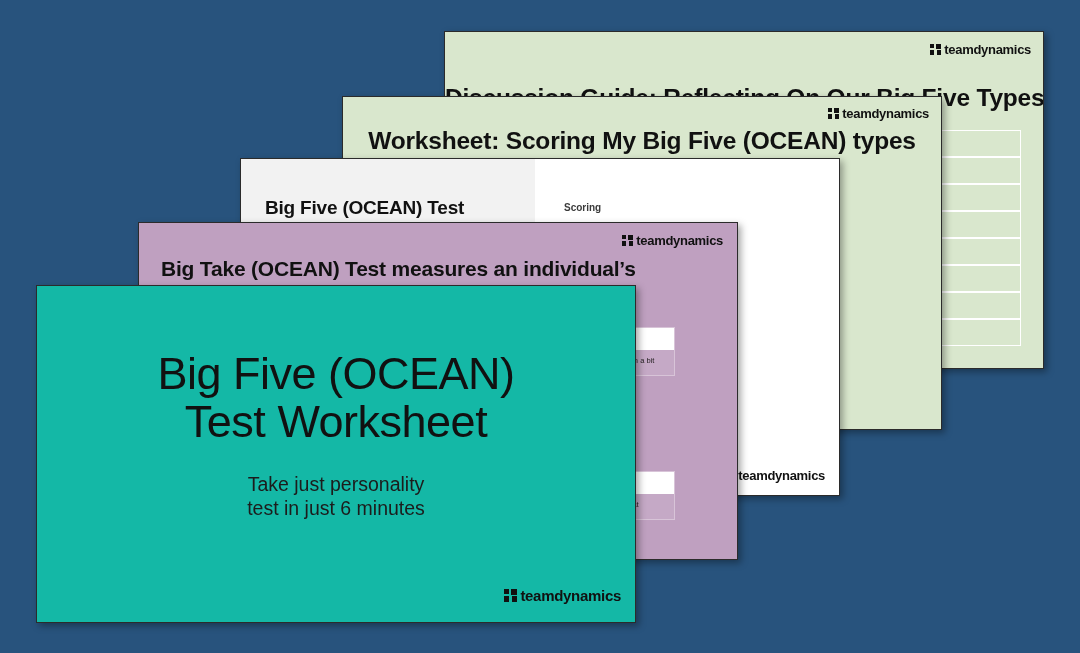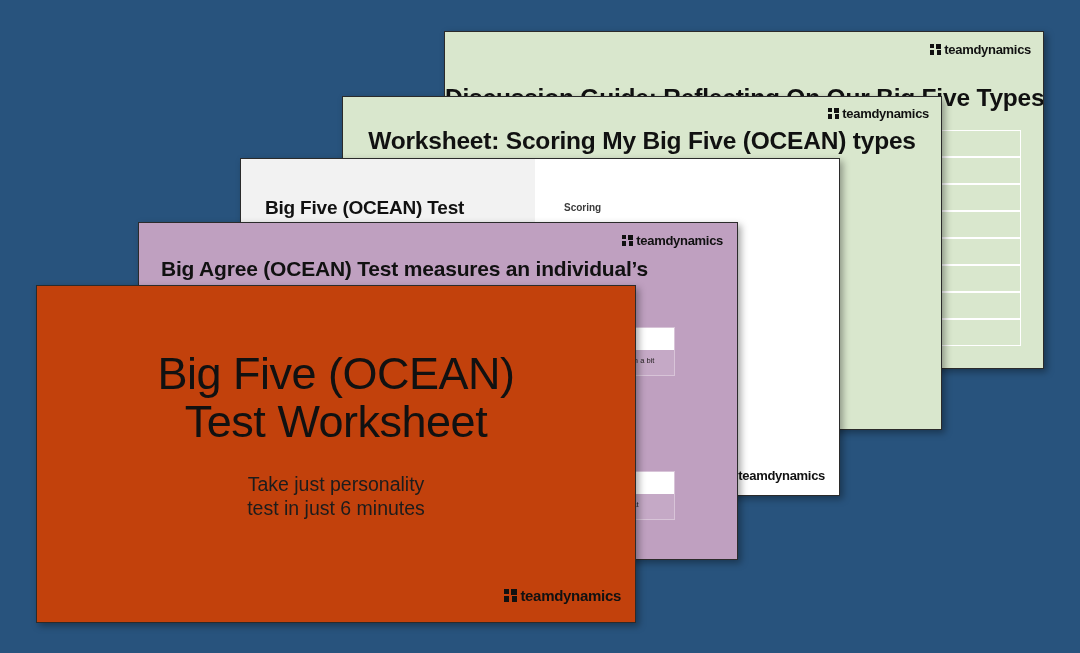--- a/index.html
+++ b/index.html
@@ -173,21 +173,21 @@
     line-height: 1.45;
     padding: 6px 8px 8px 8px;
   }
   #slide-traits #trait-c { top: 104px; }
   #slide-traits #trait-n { top: 248px; }
 
   
   #slide-cover {
     left: 36px; top: 285px;
     width: 600px; height: 338px;
-    background: #c2410c;
+    background: #14b8a6;
   }
   #slide-cover .cover-title {
     position: absolute; left: 0; right: 0; top: 64px;
     text-align: center;
     font-size: 45px;
     line-height: 1.06;
     font-weight: normal;
     color: #111111;
     letter-spacing: -0.5px;
   }
@@ -310,21 +310,21 @@
   <div class="slide" id="slide-traits">
     <div class="logo">
       <span class="mark">
         <i style="left:0;top:0;width:4px;height:4px;"></i>
         <i style="left:0;top:5.5px;width:4px;height:5.5px;"></i>
         <i style="left:5.5px;top:0;width:5.5px;height:5px;"></i>
         <i style="left:6.5px;top:6px;width:4.5px;height:5px;"></i>
       </span>
       <span class="wordmark">teamdynamics</span>
     </div>
-    <div class="slide-title">Big Agree (OCEAN) Test measures an individual’s</div>
+    <div class="slide-title">Big Take (OCEAN) Test measures an individual’s</div>
 
     <div class="trait-card" id="trait-c">
       <div class="tc-head">s (C)</div>
       <div class="tc-body">d reliable got a ’re more n a bit</div>
     </div>
     <div class="trait-card" id="trait-n">
       <div class="tc-head">)</div>
       <div class="tc-body">eans you s. Low n't sweat</div>
     </div>
   </div>

